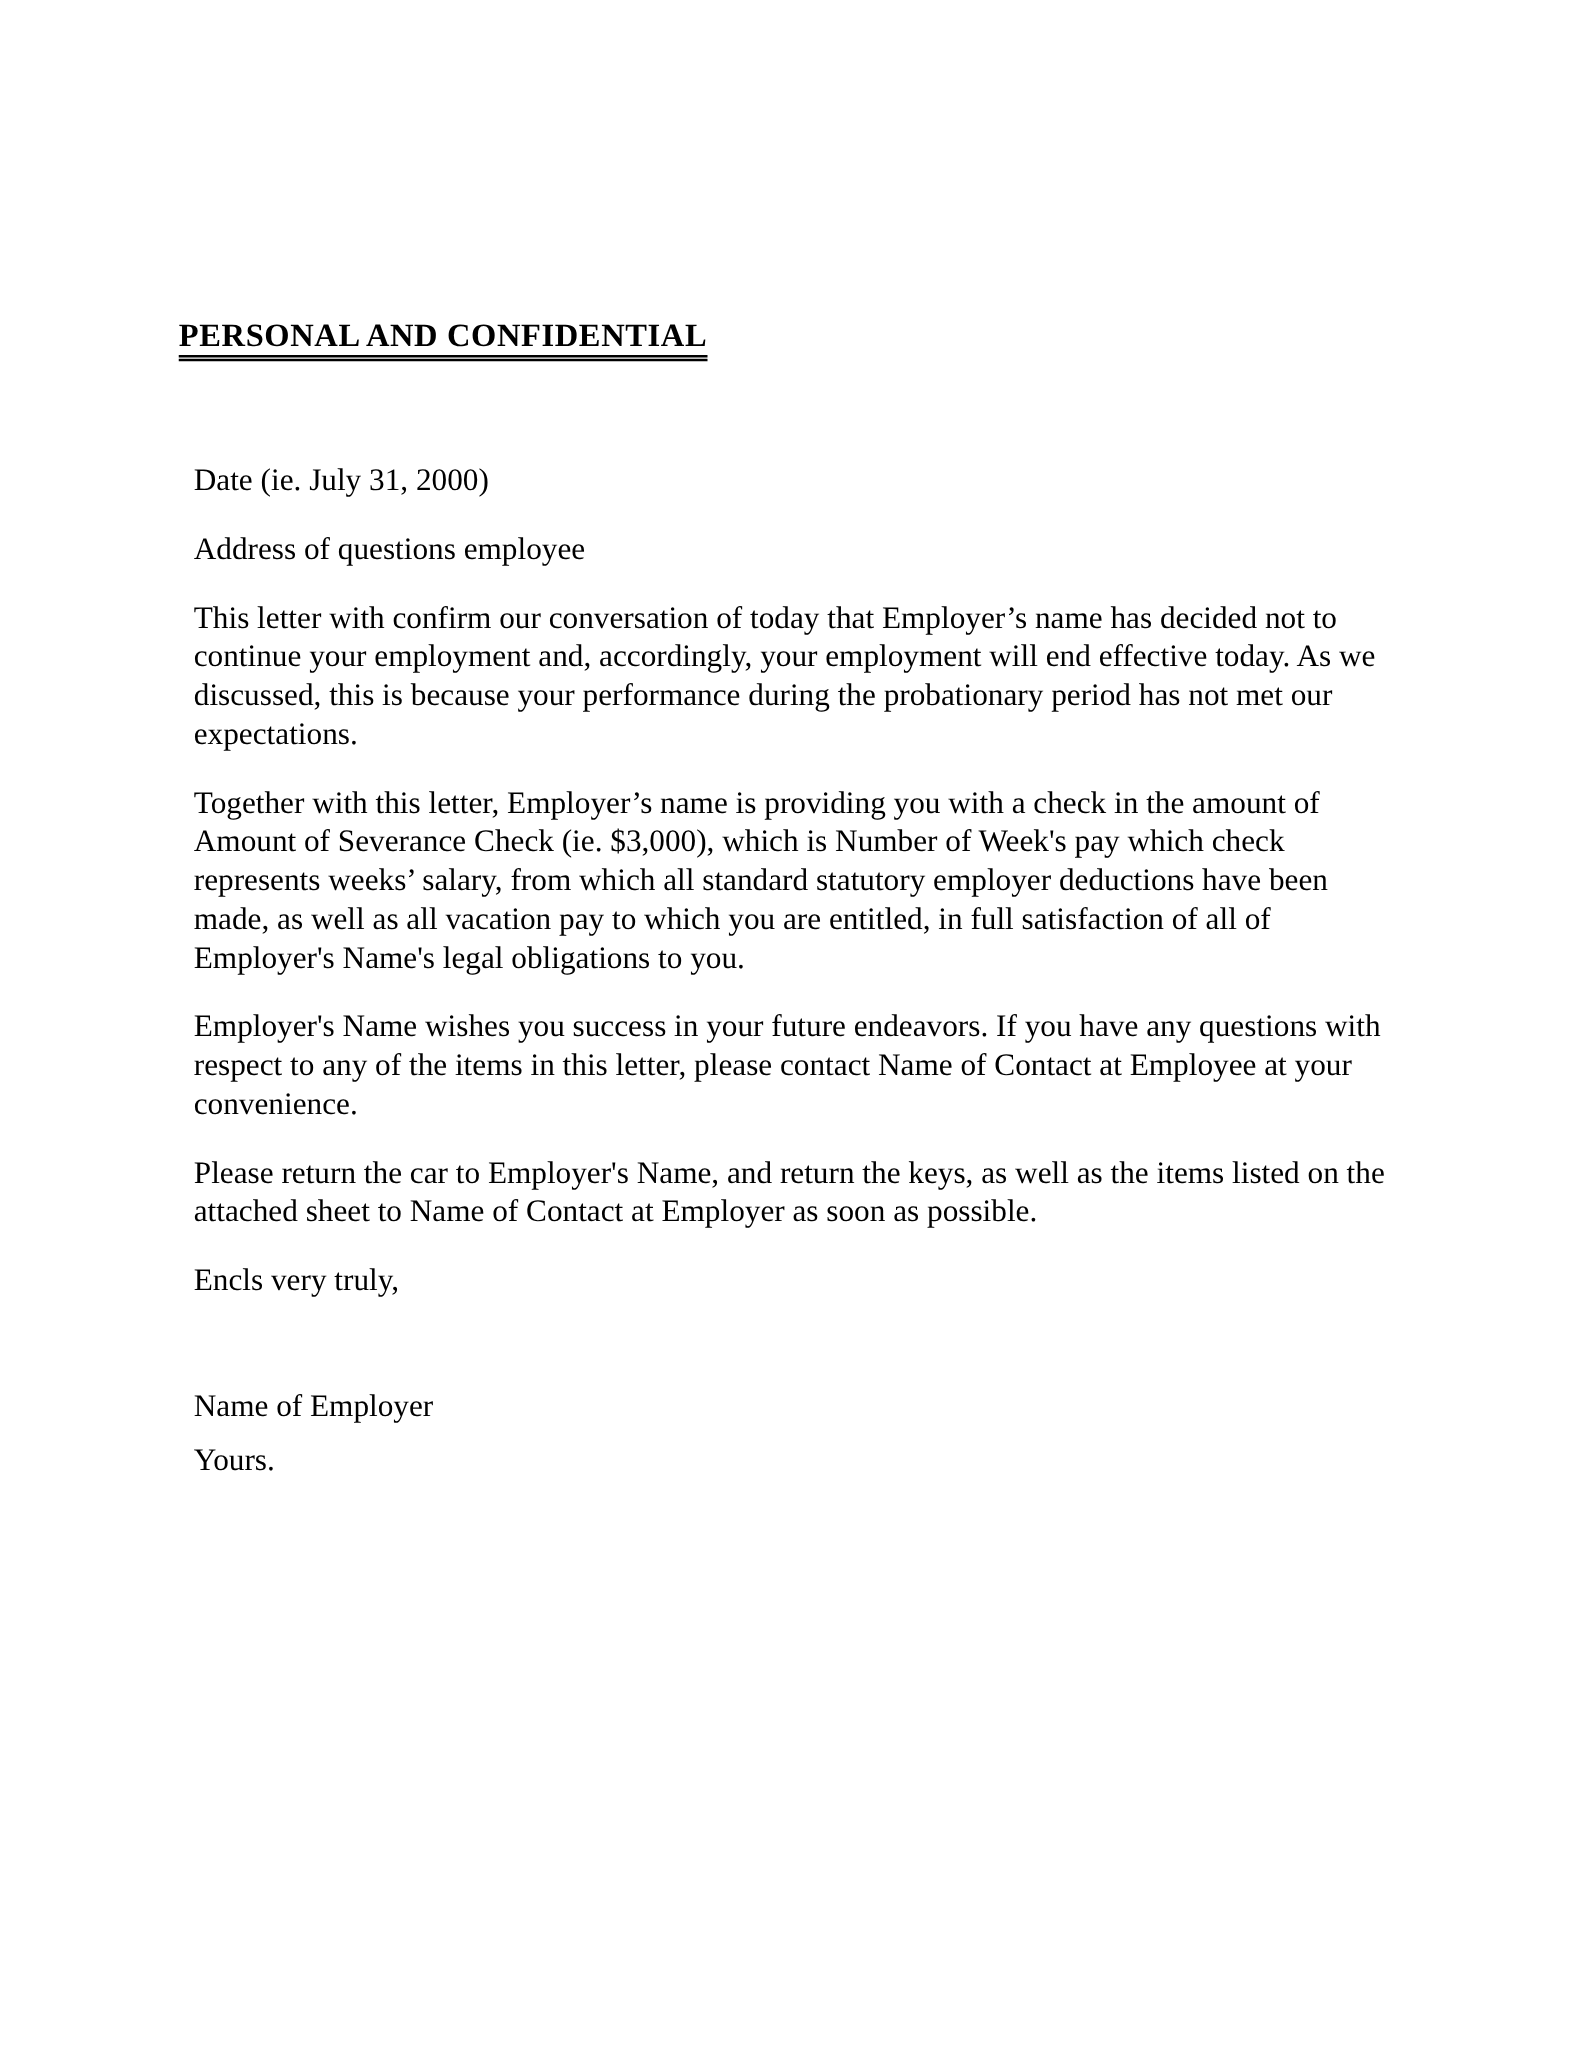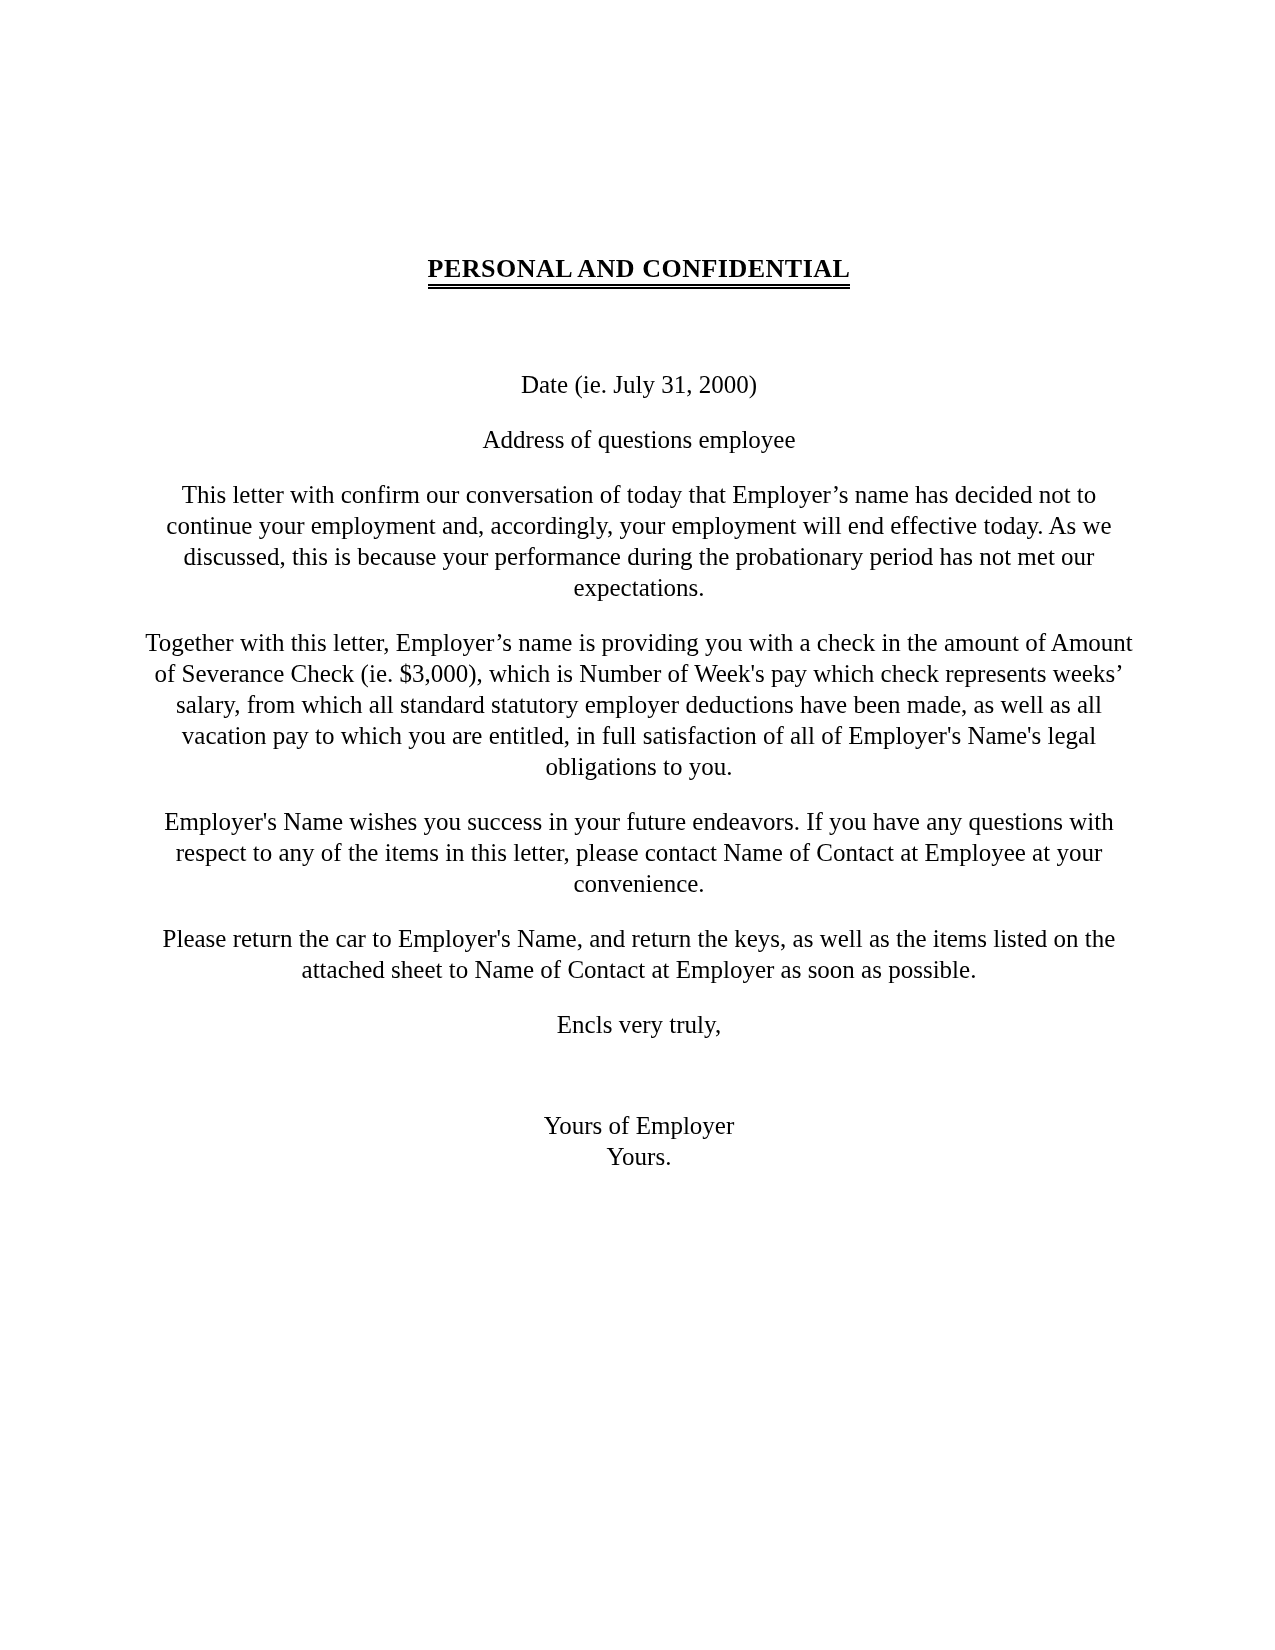--- a/index.html
+++ b/index.html
@@ -13,24 +13,23 @@
     height: 1650px;
     margin: 0 auto;
     background: #ffffff;
     color: #000000;
     font-family: "Liberation Serif", "DejaVu Serif", serif;
     font-size: 25px;
     line-height: 31px;
     box-sizing: border-box;
     padding: 253px 140px 0 143px;
     overflow: hidden;
-    text-align: center;
   }
   .page p {
-    margin: 0;
+    margin: 12px;
     padding: 0;
   }
   .heading {
     margin: 0;
     font-size: 26px;
     font-weight: bold;
     line-height: 31px;
     letter-spacing: 0.5px;
   }
   .heading .underlined {
@@ -72,17 +71,17 @@
 
   <p class="para">Together with this letter, Employer’s name is providing you with a check in the amount of Amount of Severance Check (ie. $3,000), which is Number of Week's pay which check represents weeks’ salary, from which all standard statutory employer deductions have been made, as well as all vacation pay to which you are entitled, in full satisfaction of all of Employer's Name's legal obligations to you.</p>
 
   <p class="para">Employer's Name wishes you success in your future endeavors. If you have any questions with respect to any of the items in this letter, please contact Name of Contact at Employee at your convenience.</p>
 
   <p class="para">Please return the car to Employer's Name, and return the keys, as well as the items listed on the attached sheet to Name of Contact at Employer as soon as possible.</p>
 
   <p class="block">Encls very truly,</p>
 
   <div class="signature-block">
-    <p>Yours of Employer</p>
+    <p>Name of Employer</p>
     <p>Yours.</p>
   </div>
 
 </div>
 
 </body></html>

